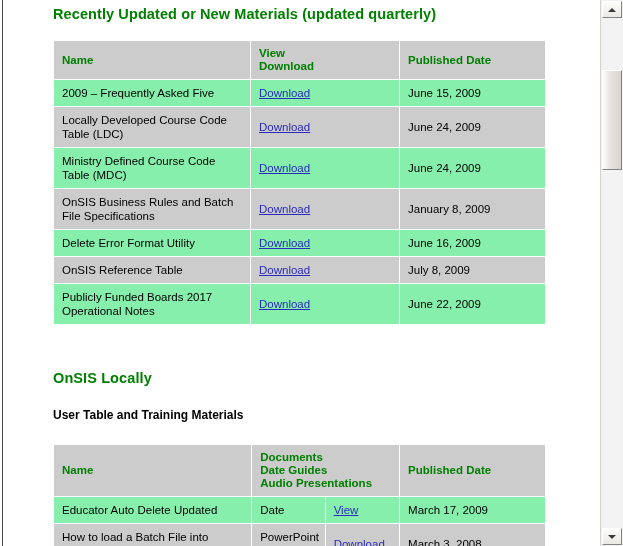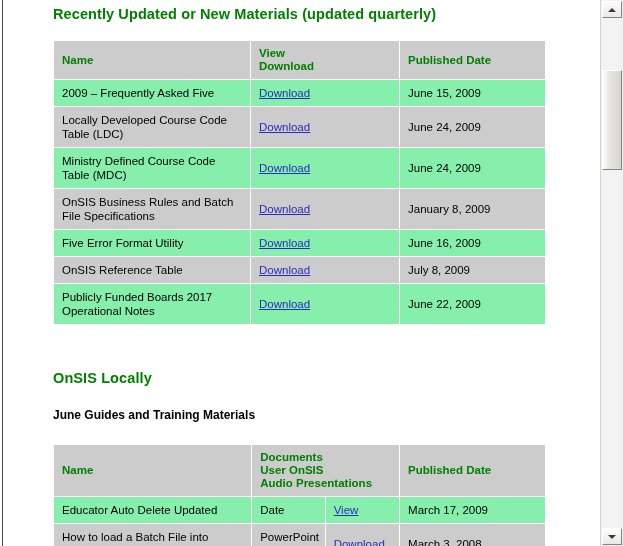--- a/index.html
+++ b/index.html
@@ -222,21 +222,21 @@
             <td>Ministry Defined Course Code Table (MDC)</td>
             <td class="cell-link"><a class="link" href="#">Download</a></td>
             <td>June 24, 2009</td>
           </tr>
           <tr class="row-dark">
             <td>OnSIS Business Rules and Batch File Specifications</td>
             <td class="cell-link"><a class="link" href="#">Download</a></td>
             <td>January 8, 2009</td>
           </tr>
           <tr class="row-light">
-            <td>Five Error Format Utility</td>
+            <td>Delete Error Format Utility</td>
             <td class="cell-link"><a class="link" href="#">Download</a></td>
             <td>June 16, 2009</td>
           </tr>
           <tr class="row-dark">
             <td>OnSIS Reference Table</td>
             <td class="cell-link"><a class="link" href="#">Download</a></td>
             <td>July 8, 2009</td>
           </tr>
           <tr class="row-light">
             <td>Publicly Funded Boards 2017 Operational Notes</td>
@@ -245,37 +245,37 @@
           </tr>
         </tbody>
       </table>
 
       <div class="gap-lg"></div>
 
       <h2 class="section-title">OnSIS Locally</h2>
 
       <div class="gap-md"></div>
 
-      <h3 class="sub-title">June Guides and Training Materials</h3>
+      <h3 class="sub-title">User Table and Training Materials</h3>
 
       <div class="gap-md"></div>
 
       <table class="doc-table">
         <colgroup>
           <col class="t2-name">
             <col class="t2-type">
             <col class="t2-link">
             <col class="t2-date">
         </colgroup>
         <thead>
           <tr>
             <th>Name</th>
             <th colspan="2">
               <span>Documents</span><br>
-              <span>User OnSIS</span><br>
+              <span>Date Guides</span><br>
               <span>Audio Presentations</span>
             </th>
             <th>Published Date</th>
           </tr>
         </thead>
         <tbody>
           <tr class="row-light">
             <td>Educator Auto Delete Updated</td>
             <td>Date</td>
             <td class="cell-link"><a class="link" href="#">View</a></td>

